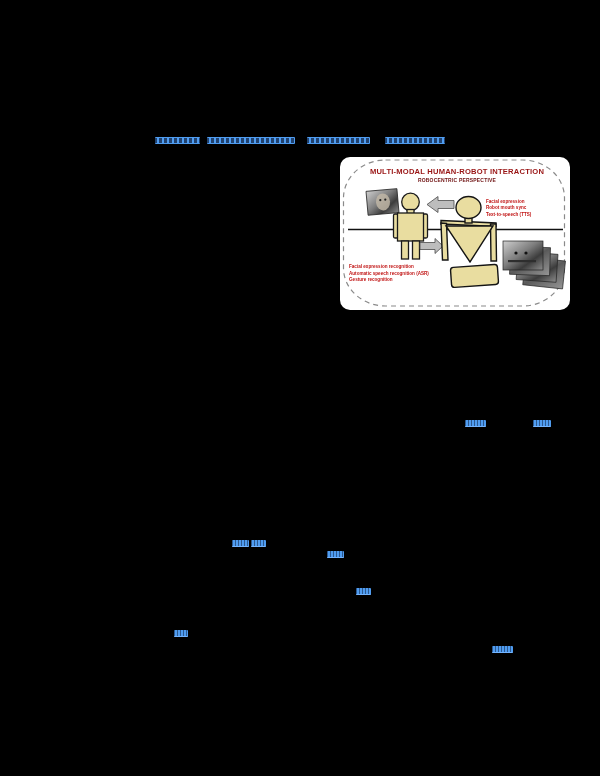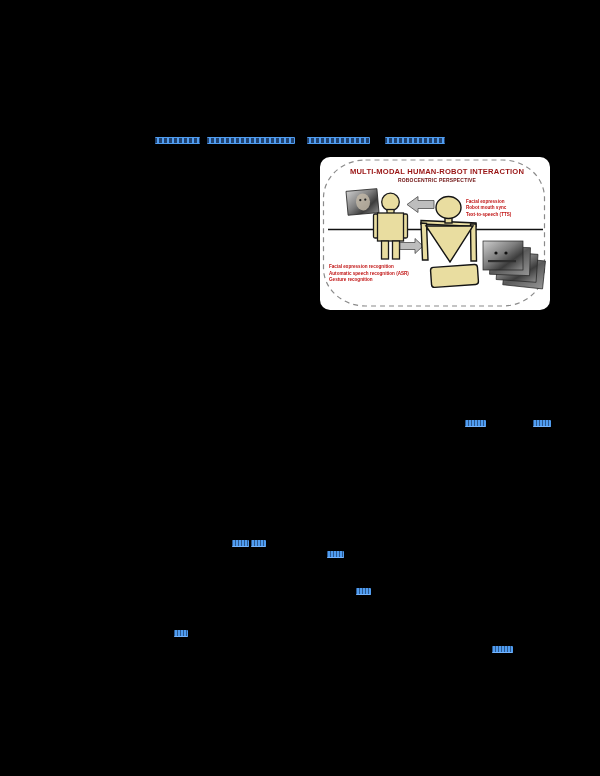--- a/index.html
+++ b/index.html
@@ -18,21 +18,21 @@
   }
   
   .cite-link{
     position:absolute;height:6px;border-radius:1px;
     background-color:#4f9cf0;
     background-image:repeating-linear-gradient(90deg,
       rgba(10,22,48,.5) 0px, rgba(10,22,48,.5) 1px,
       rgba(79,156,240,0) 1px, rgba(79,156,240,0) 3px);
     border-bottom:1px solid #74b4ff;
   }
-  #figure-panel{position:absolute;left:308px;top:157px;width:252px;height:153px;padding-left:12px;}
+  #figure-panel{position:absolute;left:328px;top:157px;width:252px;height:153px;padding-left:12px;}
   svg text{font-family:"Liberation Sans",sans-serif;}
   .fig-title{font-weight:bold;letter-spacing:.2px;}
 </style>
 </head>
 <body>
 
 <div id="page">
 
   <a class="link-bar" style="left:155px;top:137px;width:45px;"></a>
   <a class="link-bar" style="left:207px;top:137px;width:88px;"></a>

